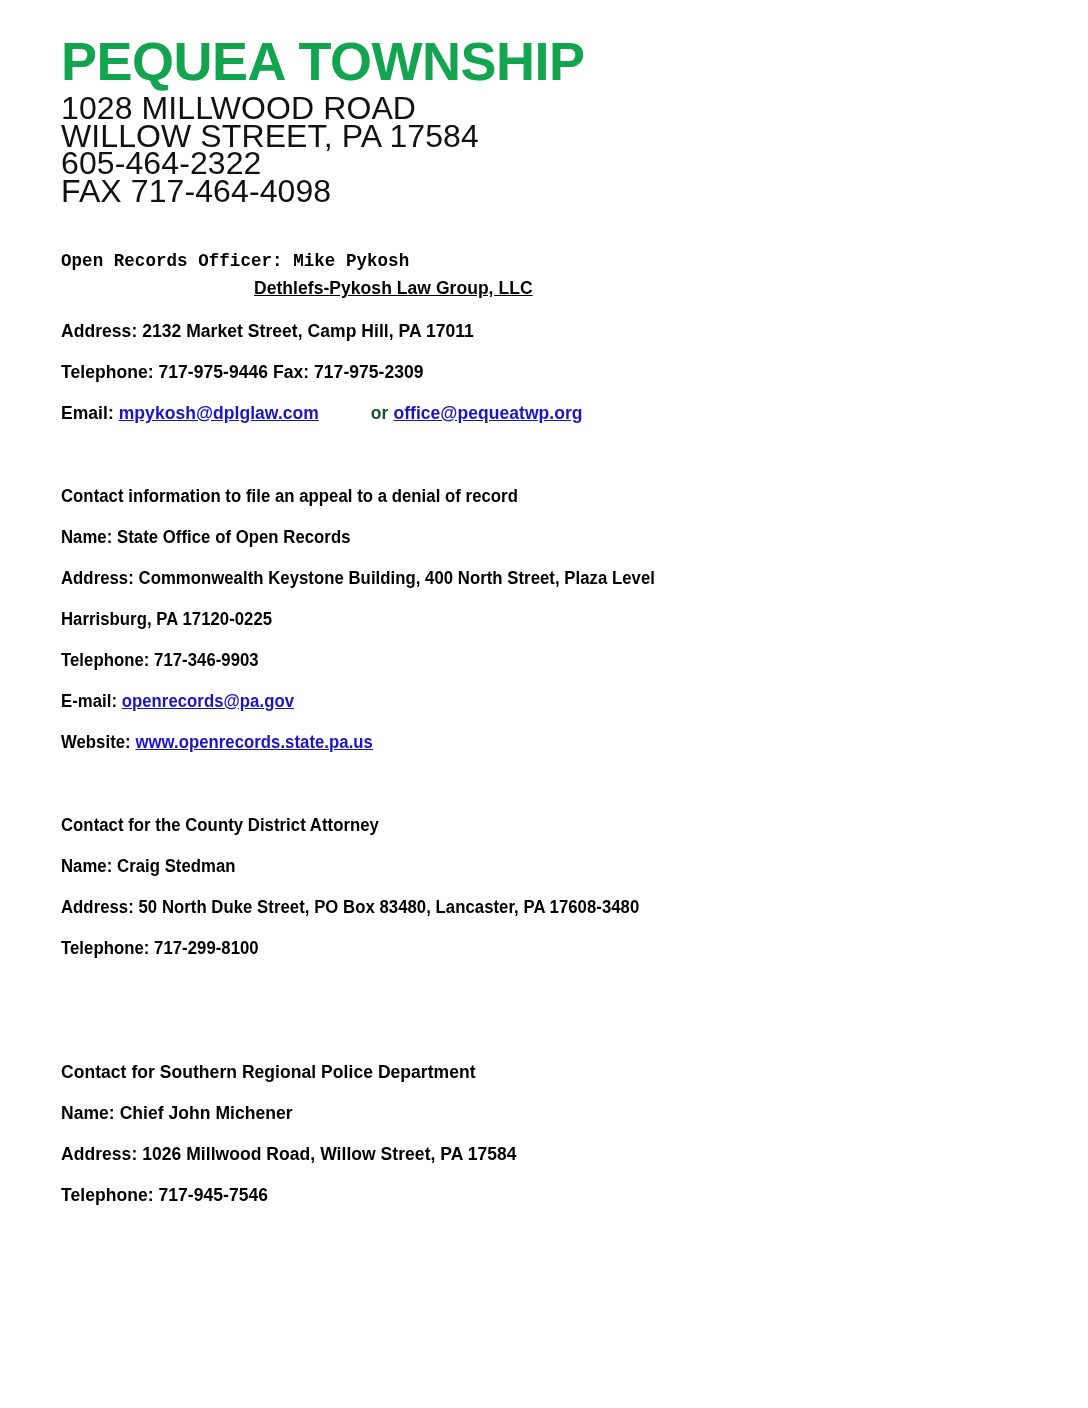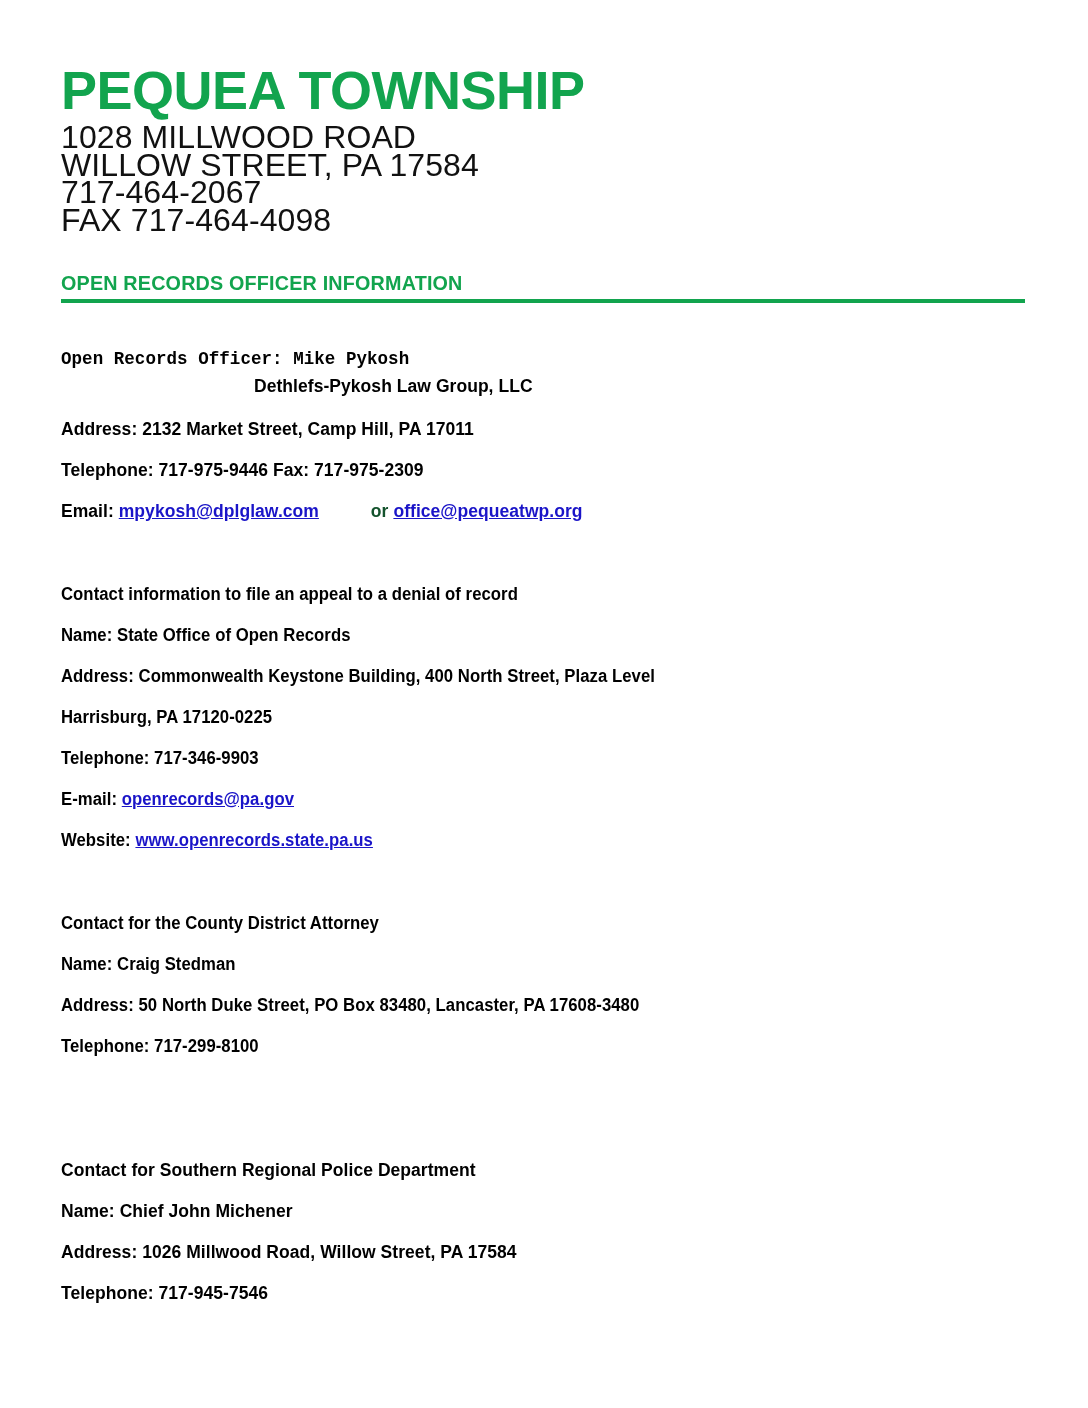--- a/index.html
+++ b/index.html
@@ -21,21 +21,21 @@
     width: 1088px;
     height: 1408px;
     box-sizing: border-box;
     padding: 0 61px;
     background: #ffffff;
     overflow: hidden;
   }
 
   
   .masthead {
-    padding-top: 62px;
+    padding-top: 33px;
   }
   .org-title {
     font-family: "Liberation Sans", sans-serif;
     font-size: 54px;
     line-height: 56px;
     font-weight: bold;
     letter-spacing: -0.5px;
     color: #12A44E;
     margin: 0 0 6px 0;
     white-space: nowrap;
@@ -95,20 +95,21 @@
 
   
   .block.condensed .line {
     transform: scaleX(0.955);
     transform-origin: left center;
   }
 
   .line.indented {
     padding-left: 193px;
     margin-bottom: 22px;
+    text-decoration: underline;
   }
 
   
   .block.officer { margin-bottom: 62px; }
   .block.appeal  { margin-bottom: 62px; margin-top: 48px; }
   .block.attorney { margin-bottom: 103px; }
 
   .block.officer .line.name-line { margin-bottom: 6px; font-family: Liberation Mono, monospace; }
 
   a.link {
@@ -127,29 +128,25 @@
 <body>
 
 <div class="page">
 
   <div class="masthead">
     <h1 class="org-title">PEQUEA TOWNSHIP</h1>
 
     <div class="org-address-lines">
       <div>1028 MILLWOOD ROAD</div>
       <div>WILLOW STREET, PA 17584</div>
-      <div>717-464-2067</div>
+      <div>605-464-2322</div>
       <div>FAX 717-464-4098</div>
     </div>
   </div>
 
-  <div class="section-head-wrap">
-    <div class="section-heading">OPEN RECORDS OFFICER INFORMATION</div>
-    <div class="section-rule"></div>
-  </div>
 
   <div class="body-area">
 
     <div class="block officer">
       <div class="line name-line">Open Records Officer: Mike Pykosh</div>
 
       <div class="line indented">Dethlefs-Pykosh Law Group, LLC</div>
 
       <div class="line">Address: 2132 Market Street, Camp Hill, PA  17011</div>
 

